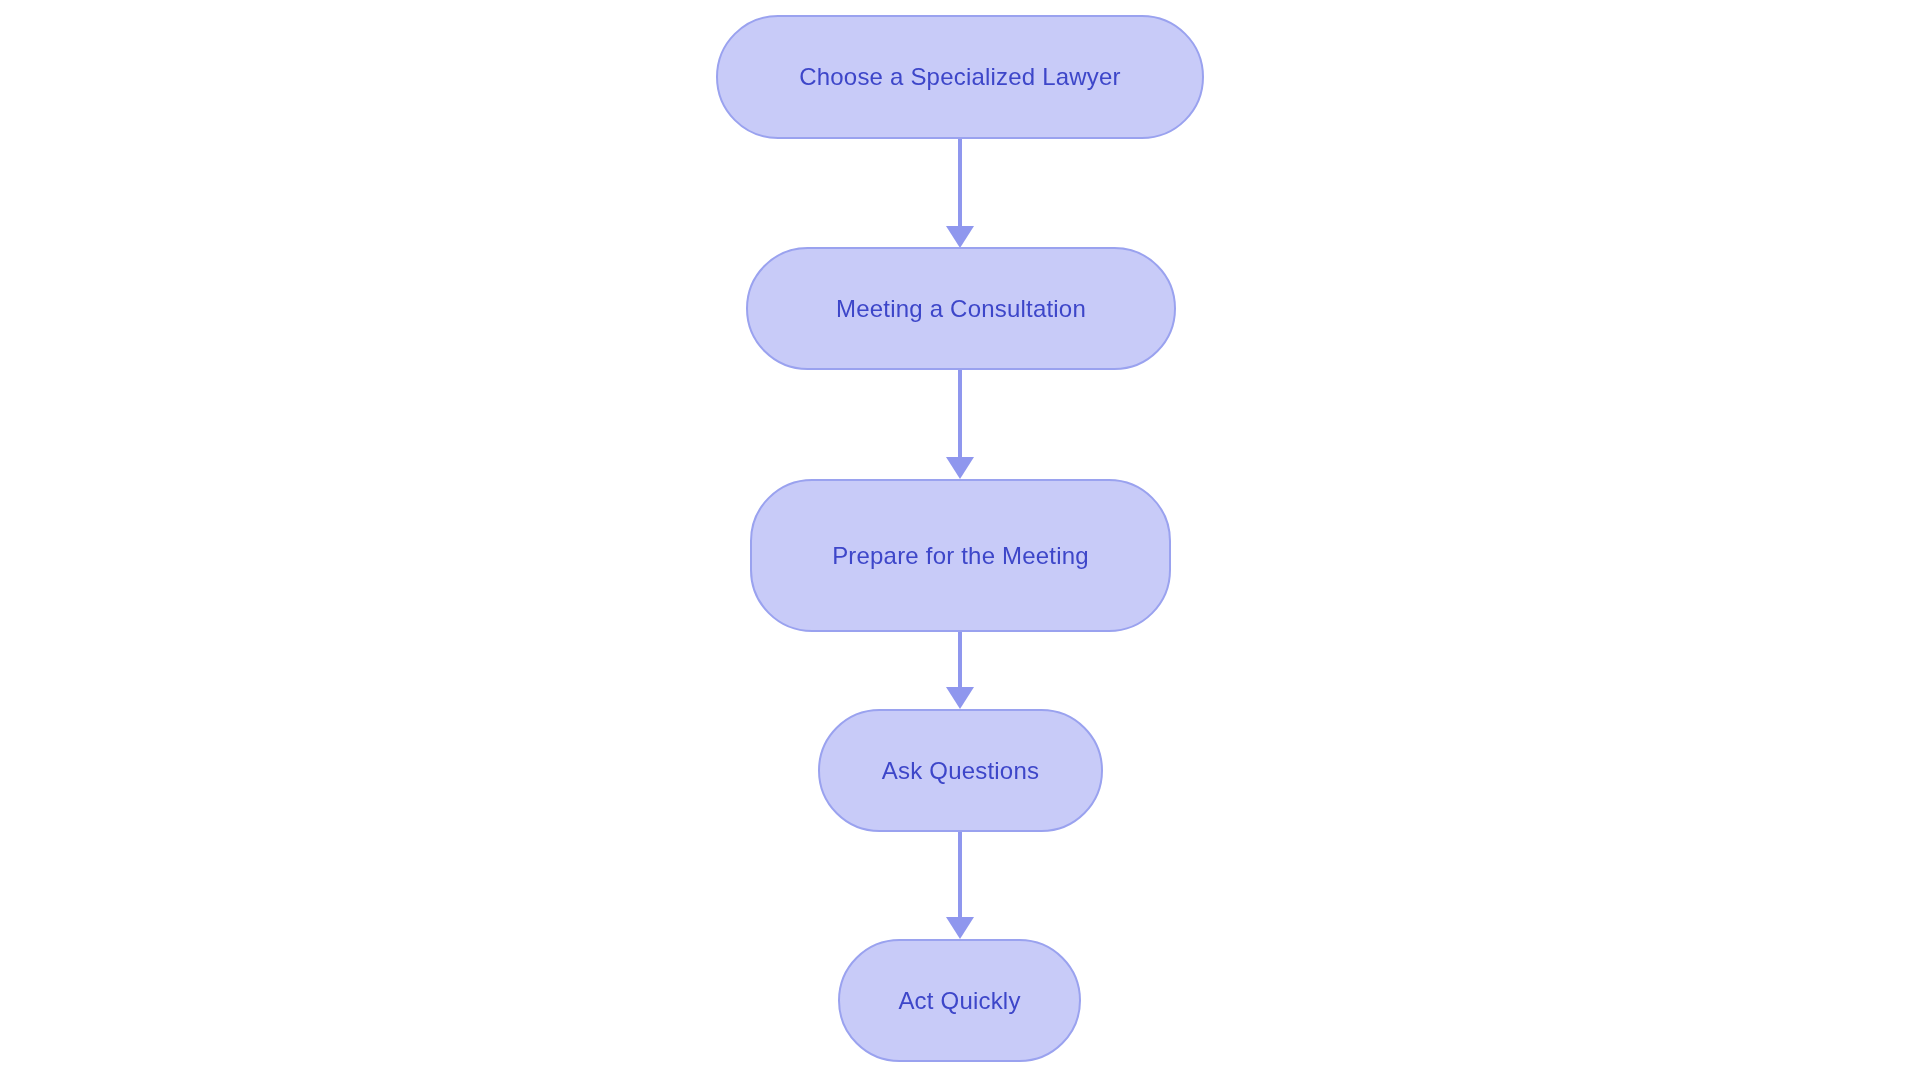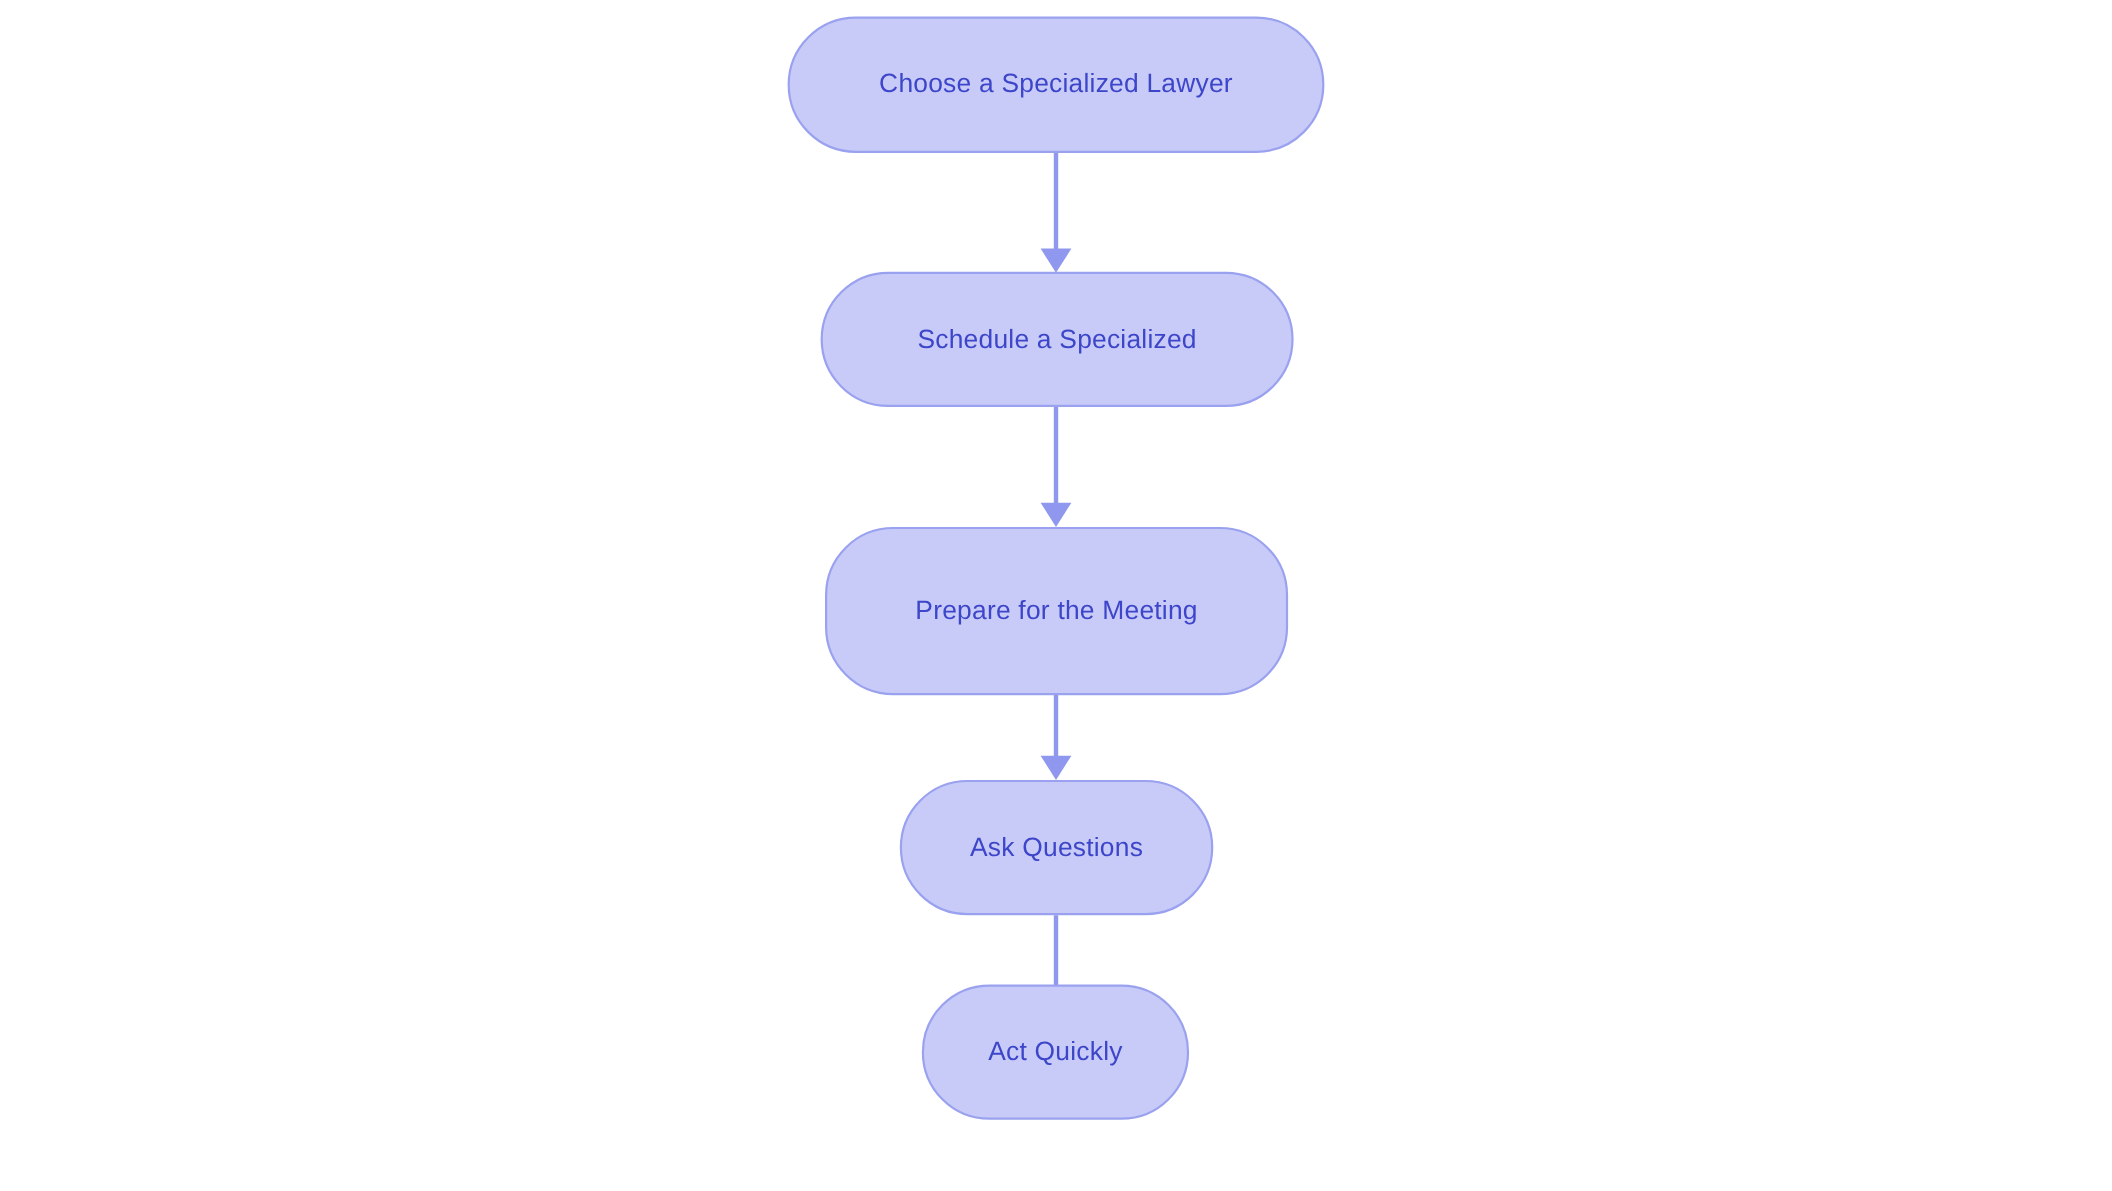--- a/index.html
+++ b/index.html
@@ -33,21 +33,21 @@
     justify-content:center;
     color:var(--text-color);
     font-size:24px;
     letter-spacing:0.2px;
     white-space:nowrap;
   }
   .node-1{left:716px; top:15px;  width:488px; height:124px;}
   .node-2{left:746px; top:247px; width:430px; height:123px;}
   .node-3{left:750px; top:479px; width:421px; height:153px;}
   .node-4{left:818px; top:709px; width:285px; height:123px;}
-  .node-5{left:838px; top:895px; width:243px; height:123px;}
+  .node-5{left:838px; top:939px; width:243px; height:123px;}
   .arrow-layer{
     position:absolute;
     left:0; top:0;
     width:1920px;
     height:1083px;
     pointer-events:none;
   }
   .arrow-line{
     stroke:var(--arrow-color);
     stroke-width:4;
@@ -78,21 +78,21 @@
       <line class="arrow-line" x1="960" y1="832" x2="960" y2="919"></line>
       <polygon class="arrow-head" points="946,917 974,917 960,939"></polygon>
     </g>
   </svg>
 
   <div class="flow-node node-1">
     <span>Choose a Specialized Lawyer</span>
   </div>
 
   <div class="flow-node node-2">
-    <span>Schedule a Specialized</span>
+    <span>Meeting a Consultation</span>
   </div>
 
   <div class="flow-node node-3">
     <span>Prepare for the Meeting</span>
   </div>
 
   <div class="flow-node node-4">
     <span>Ask Questions</span>
   </div>
 

